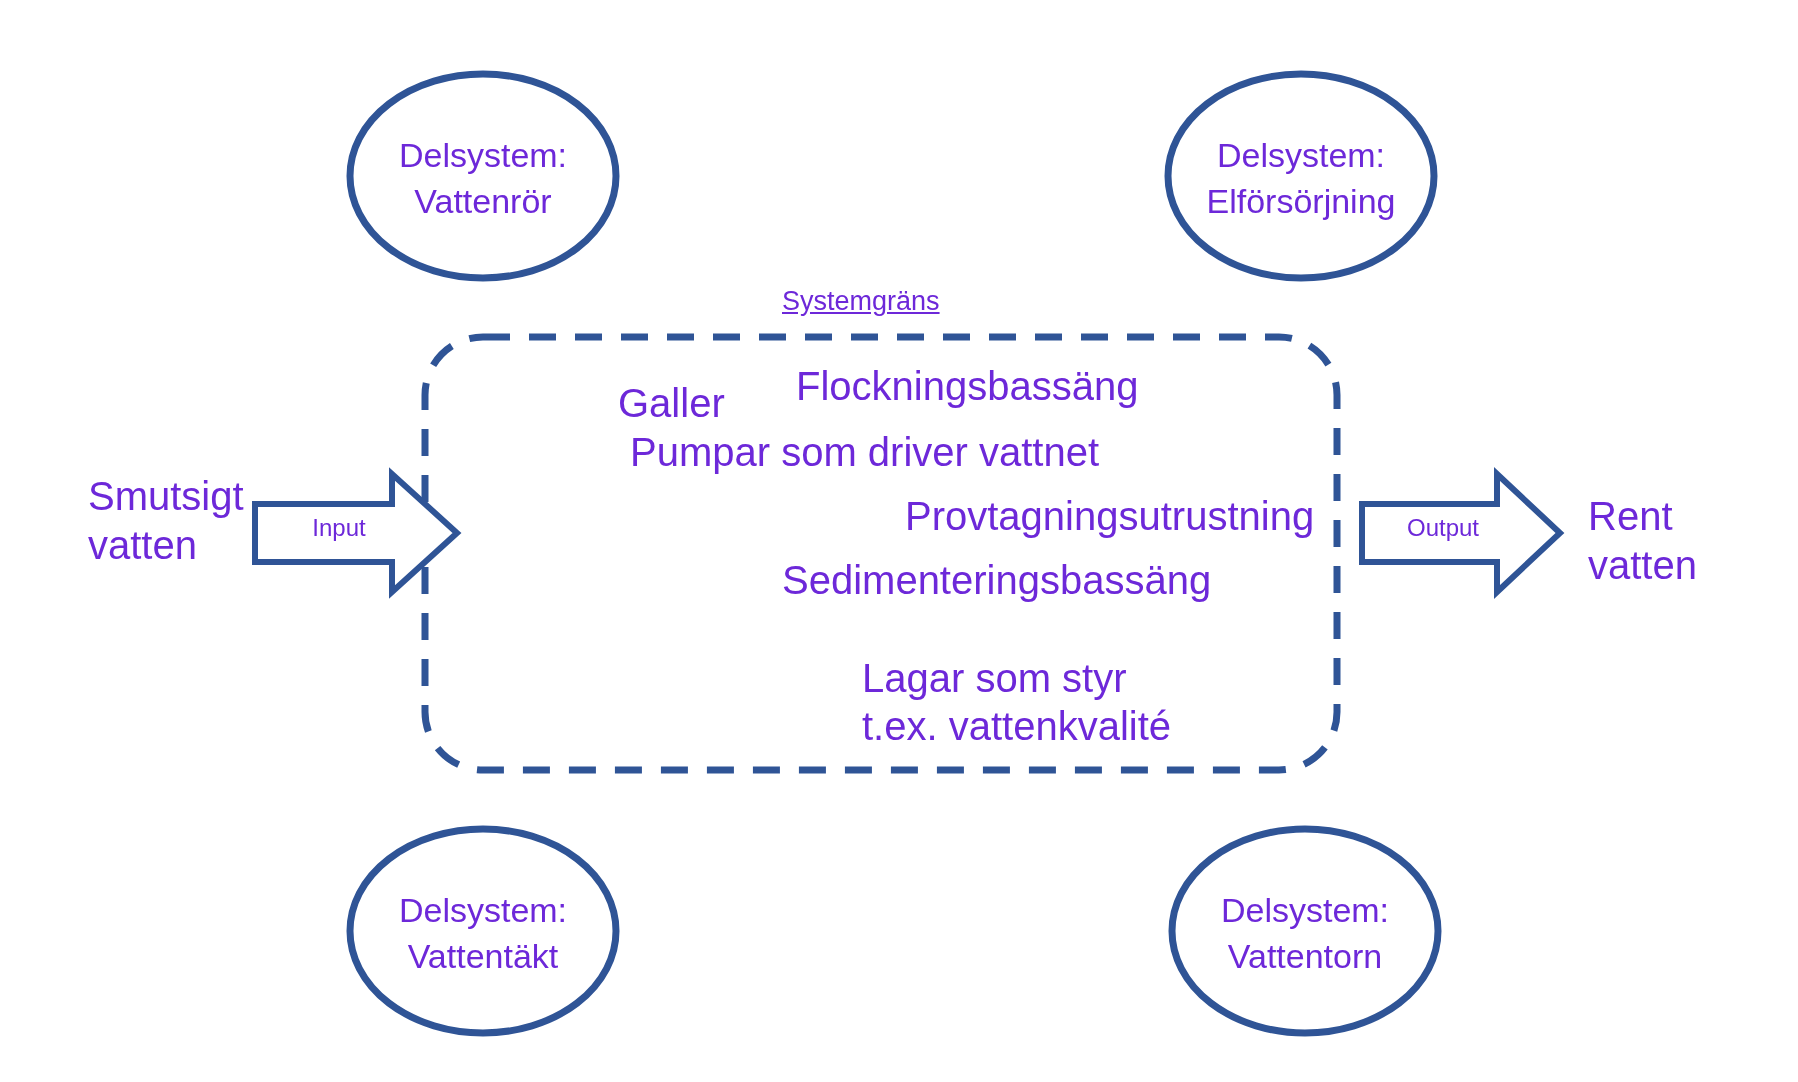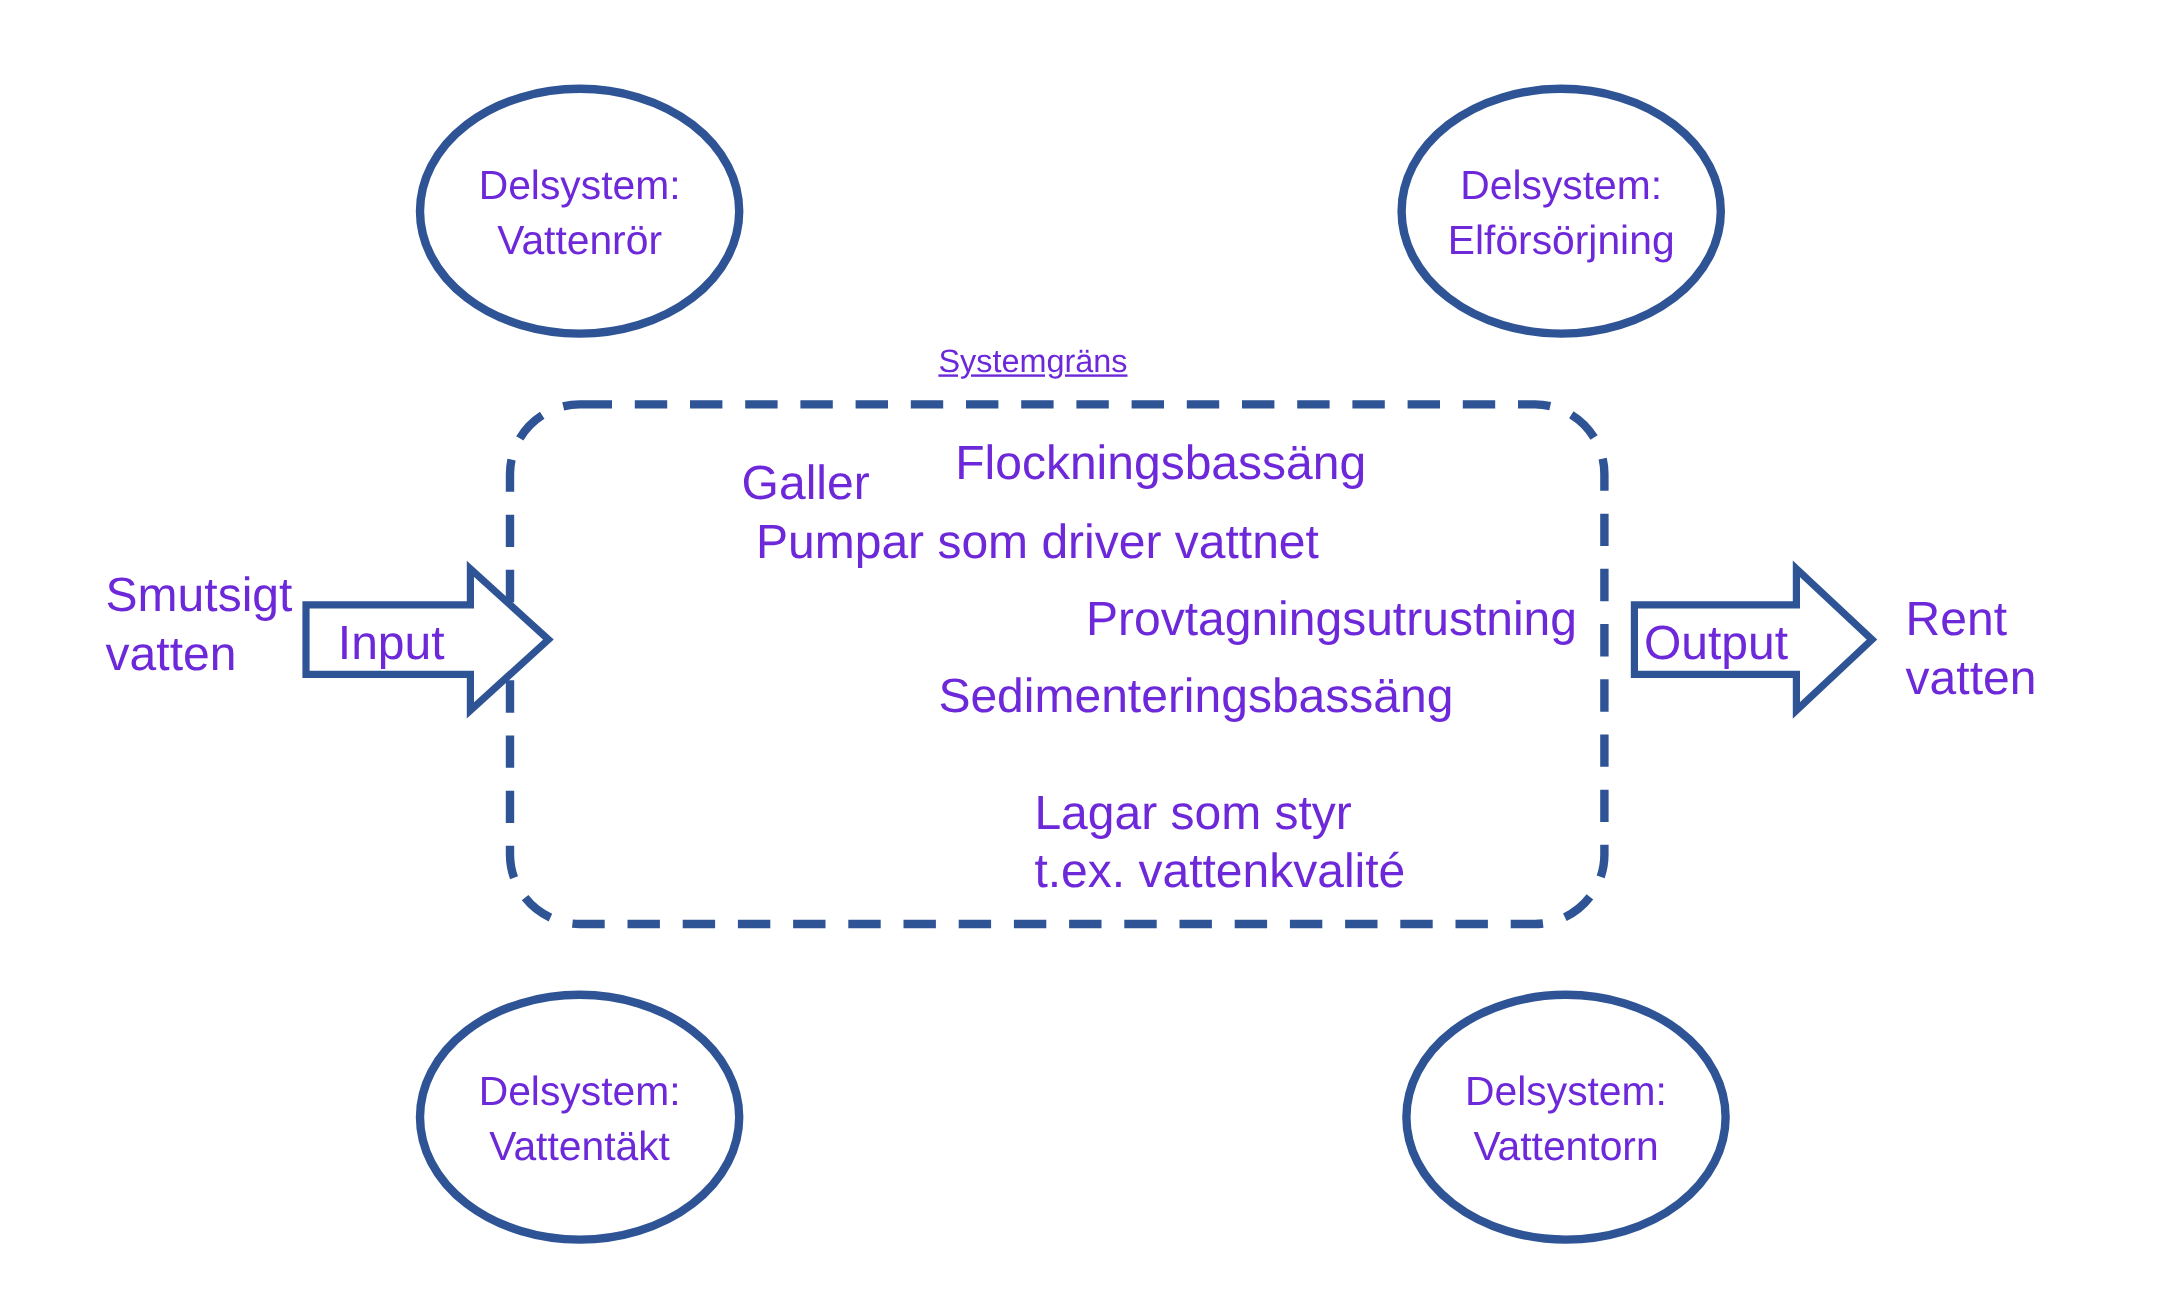--- a/index.html
+++ b/index.html
@@ -34,22 +34,23 @@
     font-size: 34px;
     line-height: 46px;
     text-align: center;
     width: 300px;
   }
   .side-label {
     font-size: 40px;
     line-height: 49px;
   }
   .arrow-label {
-    font-size: 40px;
+    font-size: 24px;
     text-align: center;
+    padding-left: 13px;
   }
   .boundary-title {
     font-size: 27px;
     text-decoration: underline;
   }
 </style>
 </head>
 <body>
 
 <div id="canvas">

